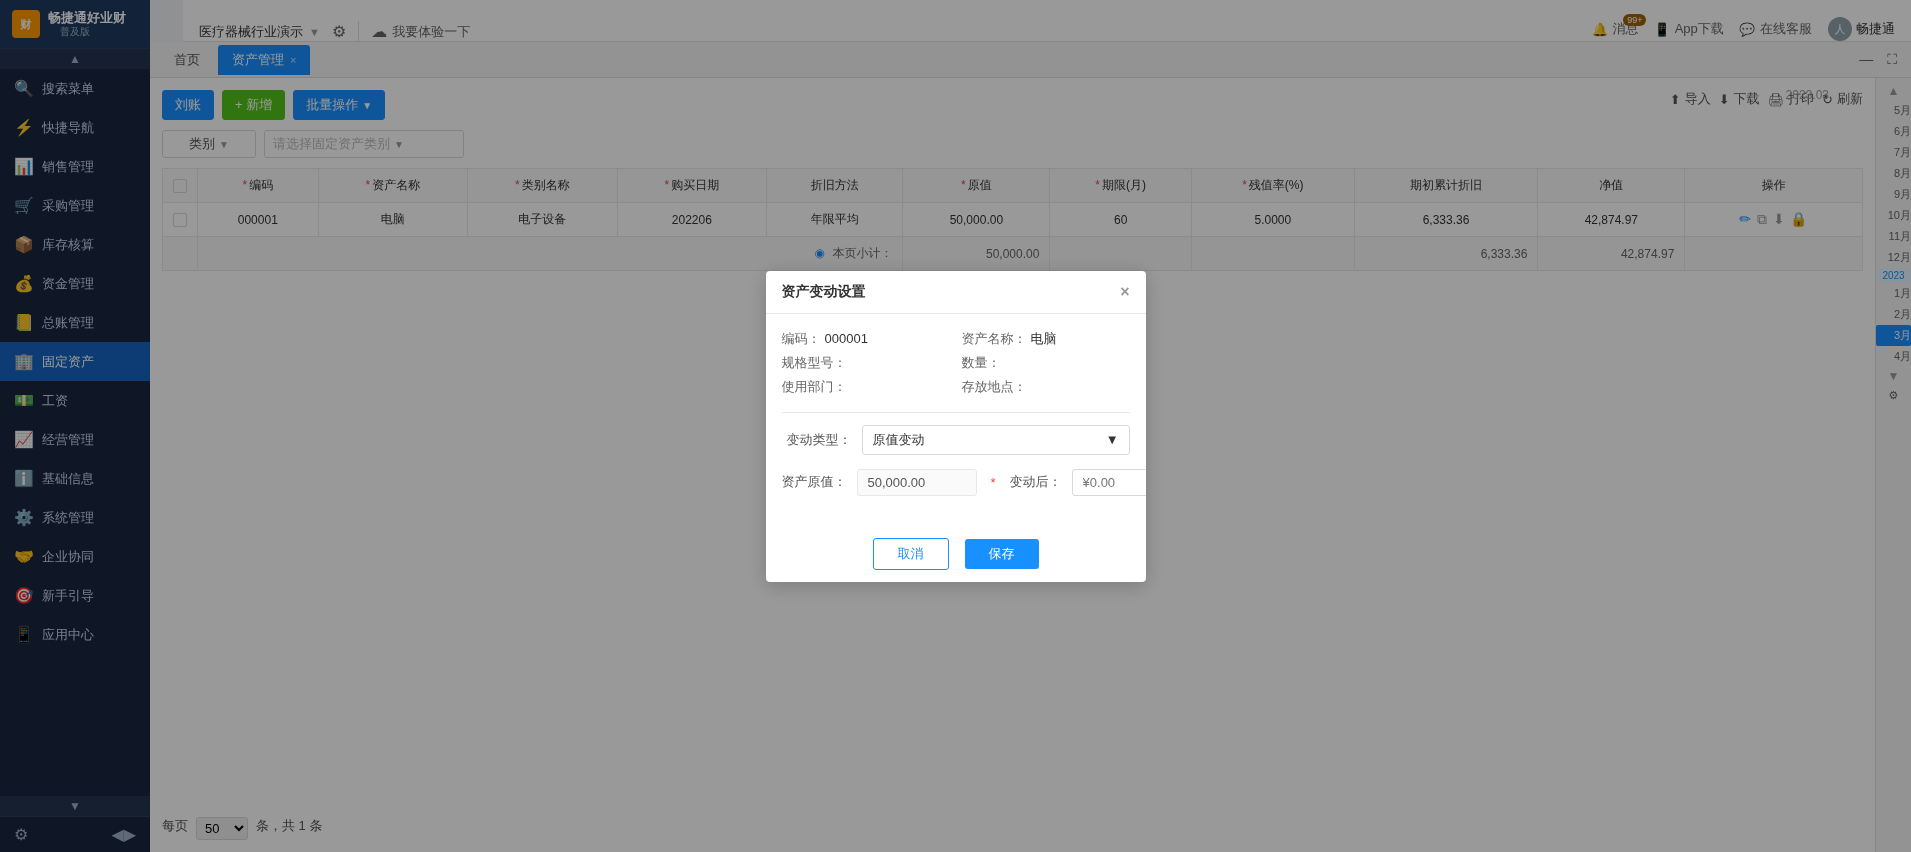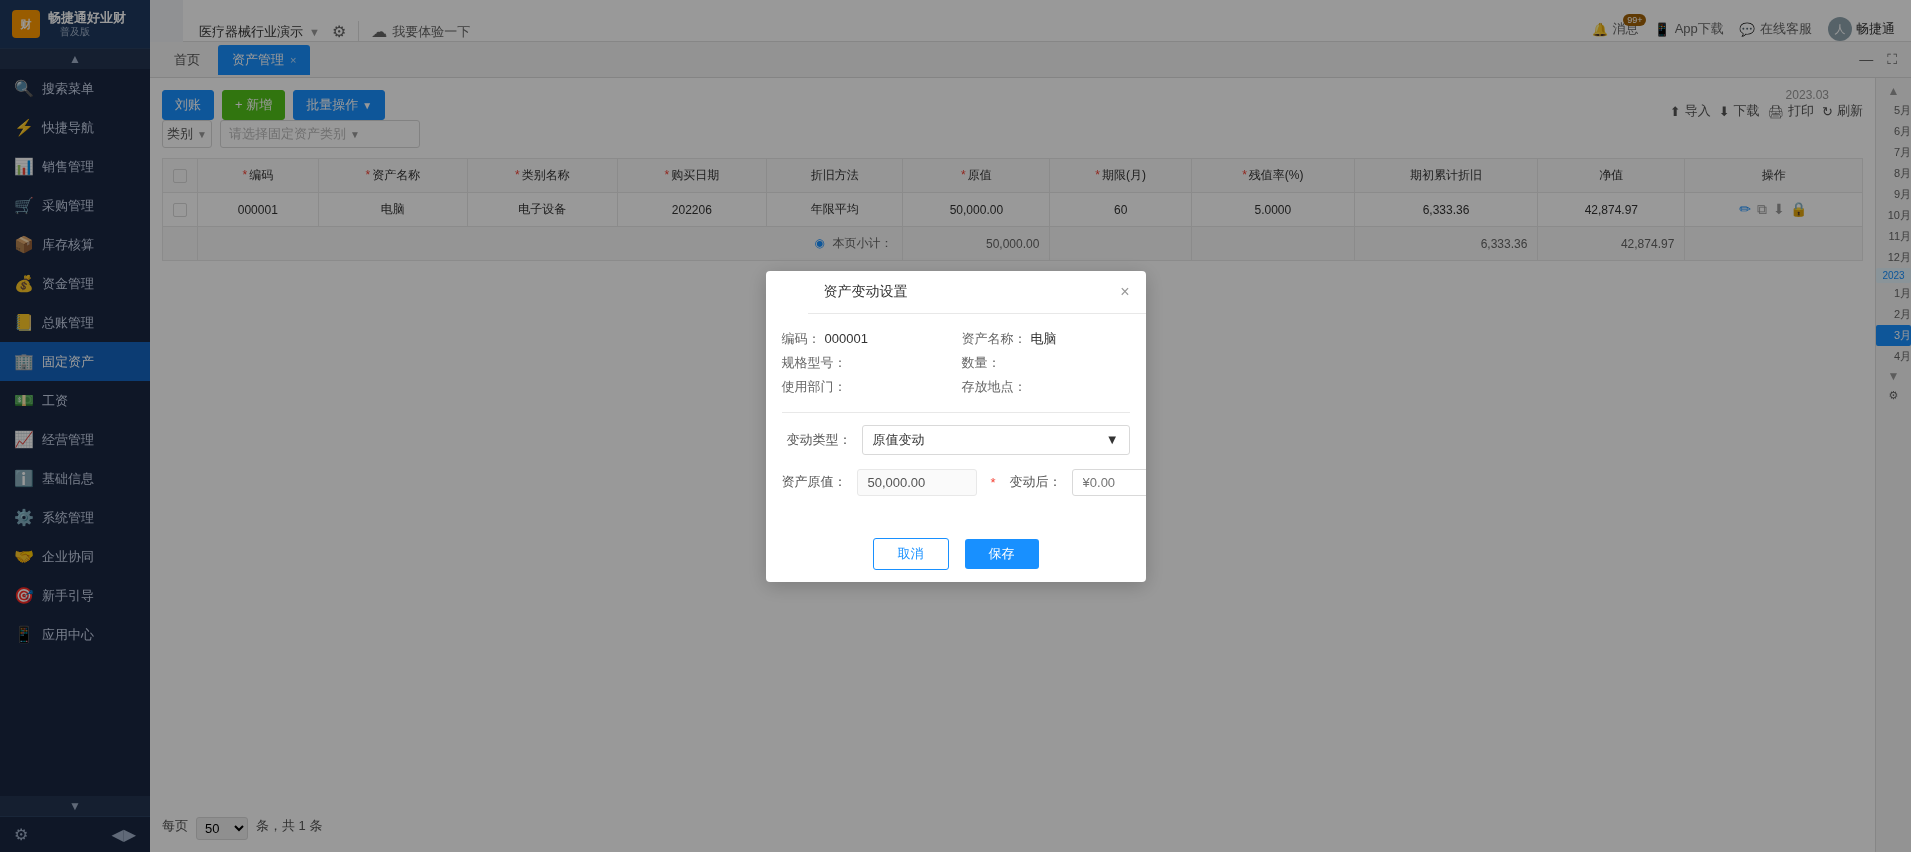--- a/index.html
+++ b/index.html
@@ -152,22 +152,23 @@
       font-size: 11px;
       color: #666;
     }
     .right-panel .month-item { padding: 3px 0; cursor: pointer; color: #666; font-size: 11px; width: 100%; text-align: right; }
     .right-panel .month-item.current { background: #1890ff; color: #fff; border-radius: 2px; }
     .right-panel .scroll-btn { cursor: pointer; color: #999; font-size: 12px; padding: 2px; }
 
     
     .toolbar {
       display: flex;
-      align-items: flex-end;
+      align-items: flex-start;
       gap: 8px;
+      margin-bottom: 10px;
     }
     .toolbar-btn {
       display: flex; align-items: center; gap: 4px;
       padding: 5px 12px;
       border: 1px solid #d9d9d9;
       background: #fff;
       border-radius: 3px;
       cursor: pointer;
       font-size: 13px;
       color: #555;
@@ -202,21 +203,21 @@
     
     .filter-row {
       display: flex;
       align-items: center;
       gap: 8px;
       margin-bottom: 10px;
     }
     .filter-select {
       border: 1px solid #d9d9d9;
       border-radius: 3px;
-      padding: 4px 4px;
+      padding: 4px 26px;
       font-size: 13px;
       color: #555;
       background: #fff;
       display: flex; align-items: center; gap: 4px;
       cursor: pointer;
     }
     .filter-select .arrow { font-size: 10px; color: #999; }
     .filter-input {
       border: 1px solid #d9d9d9;
       border-radius: 3px;
@@ -298,23 +299,22 @@
       width: 380px;
       overflow: hidden;
     }
     .modal-header {
       display: flex;
       align-items: center;
       justify-content: space-between;
       padding: 12px 16px;
       border-bottom: 1px solid #e8e8e8;
       font-size: 14px;
-      font-weight: 400;
+      font-weight: 700;
       color: #333;
-      margin-left: 42px;
     }
     .modal-close { cursor: pointer; color: #999; font-size: 16px; }
     .modal-body { padding: 16px; }
     .modal-info-grid {
       display: grid;
       grid-template-columns: 1fr 1fr;
       gap: 6px 12px;
       margin-bottom: 16px;
       font-size: 13px;
       color: #555;

